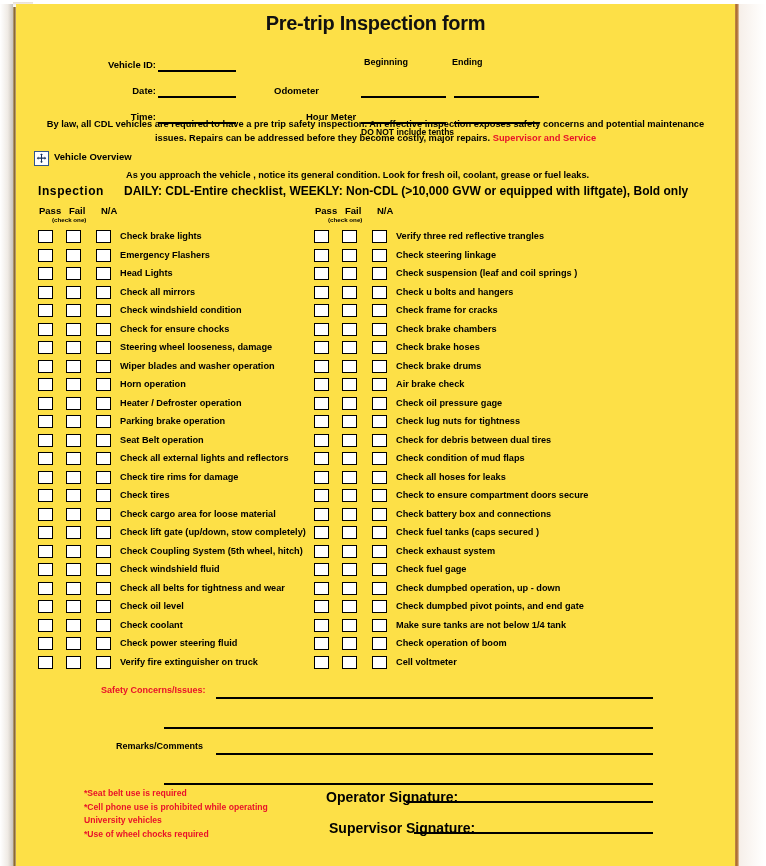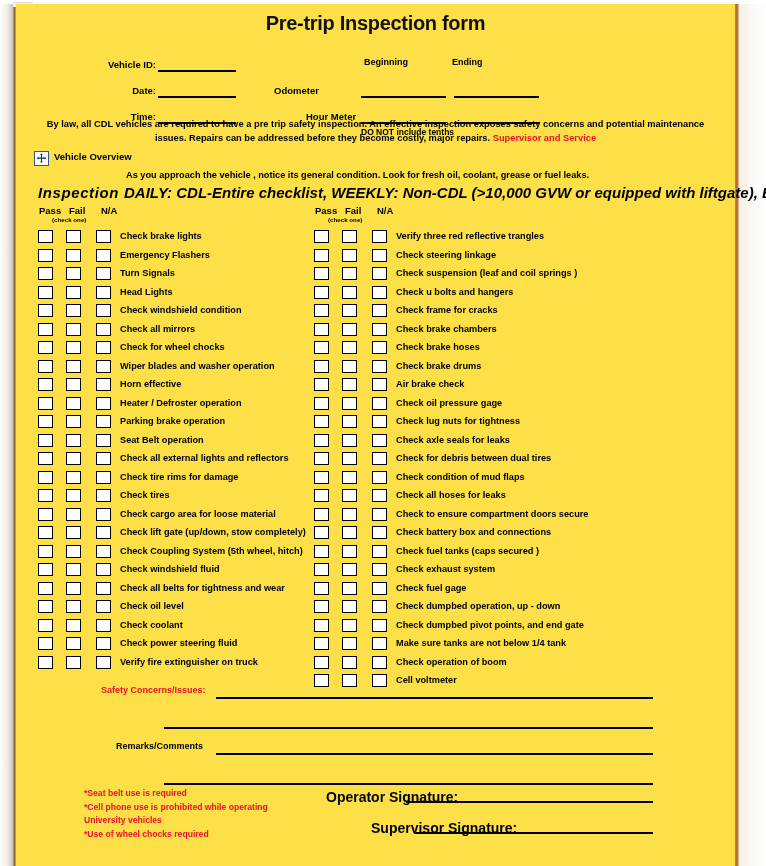--- a/index.html
+++ b/index.html
@@ -136,23 +136,22 @@
   }
   .approach {
     margin: 4px 0 0 110px;
     font-size: 9.2px;
     font-weight: bold;
   }
   .insp-row {
     position: relative;
     height: 15px;
     margin-top: 4px;
-    font-size: 15px;
-    font-weight: bold;
-    font-style: italic;
+    font-size: 12px;
+    font-weight: bold;
   }
   .insp-word { position: absolute; left: 22px; top: 0; letter-spacing: 0.6px;}
   .insp-text { position: absolute; left: 108px; top: 0; white-space: nowrap;}
   .insp-text b { font-weight: bold; }
 
   
   .cols {
     position: relative;
     margin-top: 6px;
     height: 472px;
@@ -305,57 +304,57 @@
             <div class="item">
               <div class="cb cb1"></div>
               <div class="cb cb2"></div>
               <div class="cb cb3"></div>
               <div class="itxt">Emergency Flashers</div>
             </div>
             <div class="item">
               <div class="cb cb1"></div>
               <div class="cb cb2"></div>
               <div class="cb cb3"></div>
-              <div class="itxt">Turn Signals</div>
-            </div>
-            <div class="item">
-              <div class="cb cb1"></div>
-              <div class="cb cb2"></div>
-              <div class="cb cb3"></div>
               <div class="itxt">Head Lights</div>
             </div>
             <div class="item">
               <div class="cb cb1"></div>
               <div class="cb cb2"></div>
               <div class="cb cb3"></div>
+              <div class="itxt">Check all mirrors</div>
+            </div>
+            <div class="item">
+              <div class="cb cb1"></div>
+              <div class="cb cb2"></div>
+              <div class="cb cb3"></div>
               <div class="itxt">Check windshield condition</div>
             </div>
             <div class="item">
               <div class="cb cb1"></div>
               <div class="cb cb2"></div>
               <div class="cb cb3"></div>
-              <div class="itxt">Check all mirrors</div>
-            </div>
-            <div class="item">
-              <div class="cb cb1"></div>
-              <div class="cb cb2"></div>
-              <div class="cb cb3"></div>
-              <div class="itxt">Check for wheel chocks</div>
+              <div class="itxt">Check for ensure chocks</div>
+            </div>
+            <div class="item">
+              <div class="cb cb1"></div>
+              <div class="cb cb2"></div>
+              <div class="cb cb3"></div>
+              <div class="itxt">Steering wheel looseness, damage</div>
             </div>
             <div class="item">
               <div class="cb cb1"></div>
               <div class="cb cb2"></div>
               <div class="cb cb3"></div>
               <div class="itxt">Wiper blades and washer operation</div>
             </div>
             <div class="item">
               <div class="cb cb1"></div>
               <div class="cb cb2"></div>
               <div class="cb cb3"></div>
-              <div class="itxt">Horn effective</div>
+              <div class="itxt">Horn operation</div>
             </div>
             <div class="item">
               <div class="cb cb1"></div>
               <div class="cb cb2"></div>
               <div class="cb cb3"></div>
               <div class="itxt">Heater / Defroster operation</div>
             </div>
             <div class="item">
               <div class="cb cb1"></div>
               <div class="cb cb2"></div>
@@ -514,26 +513,20 @@
             <div class="item">
               <div class="cb cb1"></div>
               <div class="cb cb2"></div>
               <div class="cb cb3"></div>
               <div class="itxt">Check lug nuts for tightness</div>
             </div>
             <div class="item">
               <div class="cb cb1"></div>
               <div class="cb cb2"></div>
               <div class="cb cb3"></div>
-              <div class="itxt">Check axle seals for leaks</div>
-            </div>
-            <div class="item">
-              <div class="cb cb1"></div>
-              <div class="cb cb2"></div>
-              <div class="cb cb3"></div>
               <div class="itxt">Check for debris between dual tires</div>
             </div>
             <div class="item">
               <div class="cb cb1"></div>
               <div class="cb cb2"></div>
               <div class="cb cb3"></div>
               <div class="itxt">Check condition of mud flaps</div>
             </div>
             <div class="item">
               <div class="cb cb1"></div>
@@ -617,18 +610,18 @@
       <div class="notes">
         <div>*Seat belt use is required</div>
         <div>*Cell phone use is prohibited while operating</div>
         <div>University vehicles</div>
         <div>*Use of wheel chocks required</div>
       </div>
 
       <span class="sig-label" style="left:310px; top:110px;">Operator Signature:</span>
       <div class="bline" style="left:390px; top:122px; width:247px;"></div>
 
-      <span class="sig-label" style="left:313px; top:141px;margin-left:42px;">Supervisor  Signature:</span>
+      <span class="sig-label" style="left:313px; top:141px;">Supervisor  Signature:</span>
       <div class="bline" style="left:398px; top:153px; width:239px;"></div>
     </div>
 
   </div>
 </div>
 
 </body></html>

